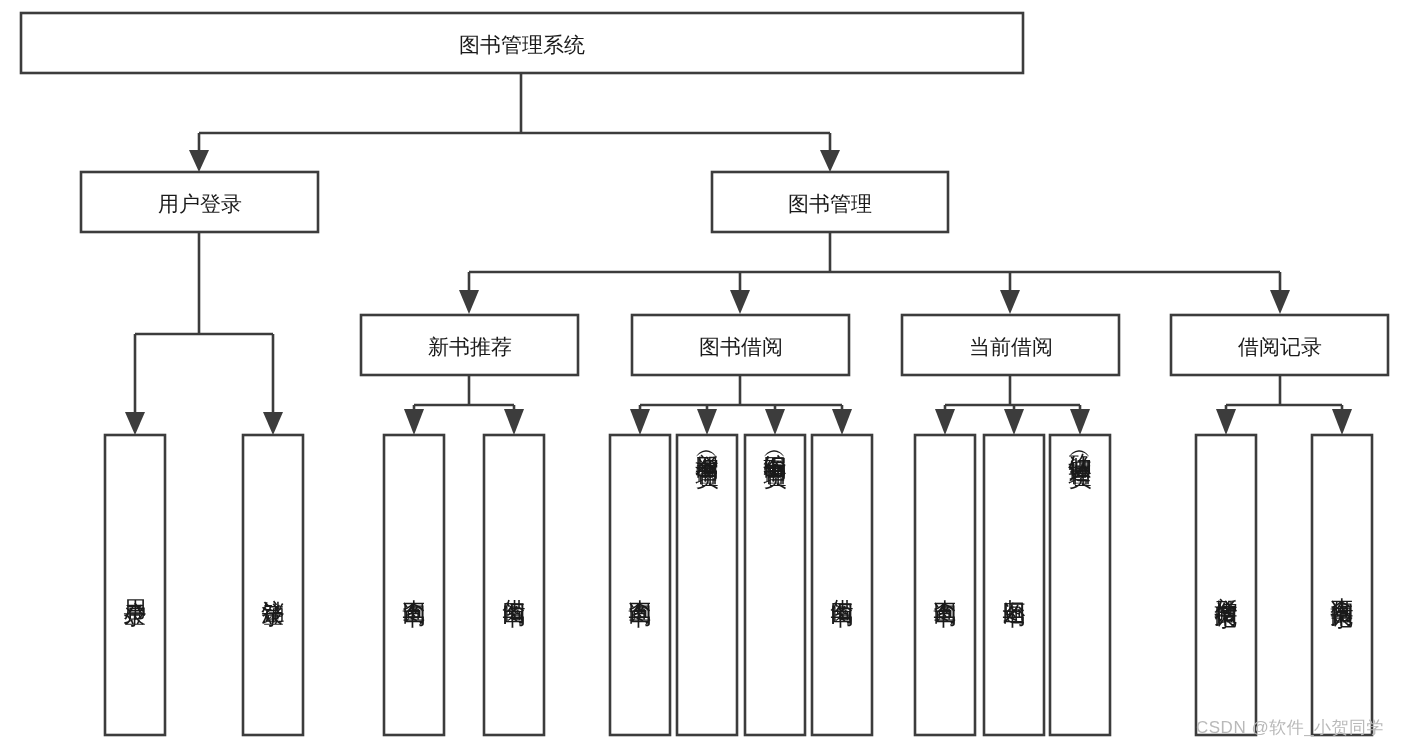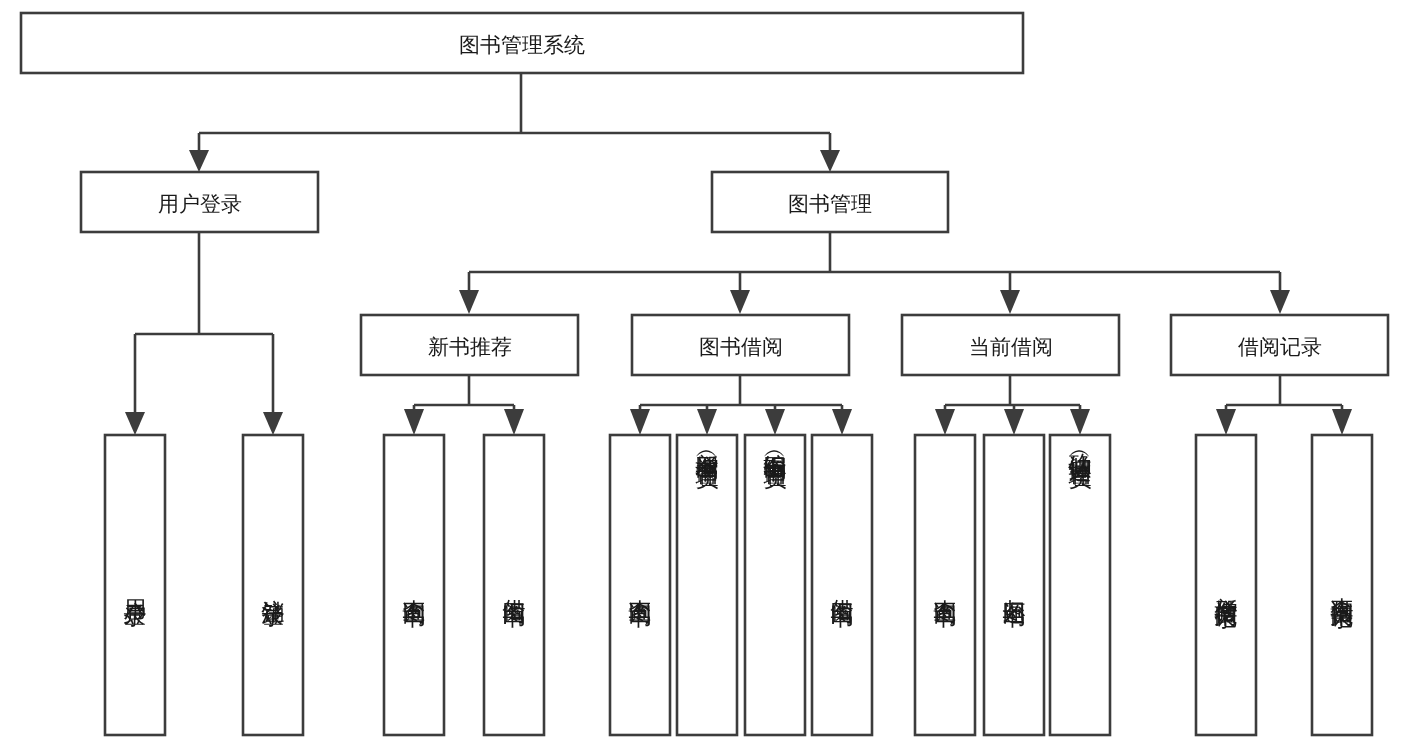--- a/index.html
+++ b/index.html
@@ -209,14 +209,15 @@
   <div class="leaf-label-v" style="left:745px; top:435px; width:60px; height:300px; justify-content:flex-start; align-items:center; display:flex;">编辑图书（管理员）</div>
   <div class="leaf-label-v" style="left:812px; top:435px; width:60px; height:300px; justify-content:center; align-items:center; display:flex;">借阅图书</div>
 
   <div class="leaf-label-v" style="left:915px; top:435px; width:60px; height:300px; justify-content:center; align-items:center; display:flex;">查询图书</div>
   <div class="leaf-label-v" style="left:984px; top:435px; width:60px; height:300px; justify-content:center; align-items:center; display:flex;">归还图书</div>
   <div class="leaf-label-v" style="left:1050px; top:435px; width:60px; height:300px; justify-content:flex-start; align-items:center; display:flex;">确认归还（管理员）</div>
 
   <div class="leaf-label-v" style="left:1196px; top:435px; width:60px; height:300px; justify-content:center; align-items:center; display:flex;">新增借阅记录</div>
   <div class="leaf-label-v" style="left:1312px; top:435px; width:60px; height:300px; justify-content:center; align-items:center; display:flex;">查询借阅记录</div>
 
+  <div class="watermark" style="left:1196px; top:716px;">CSDN @软件_小贺同学</div>
 
 </div>
 
 </body></html>

